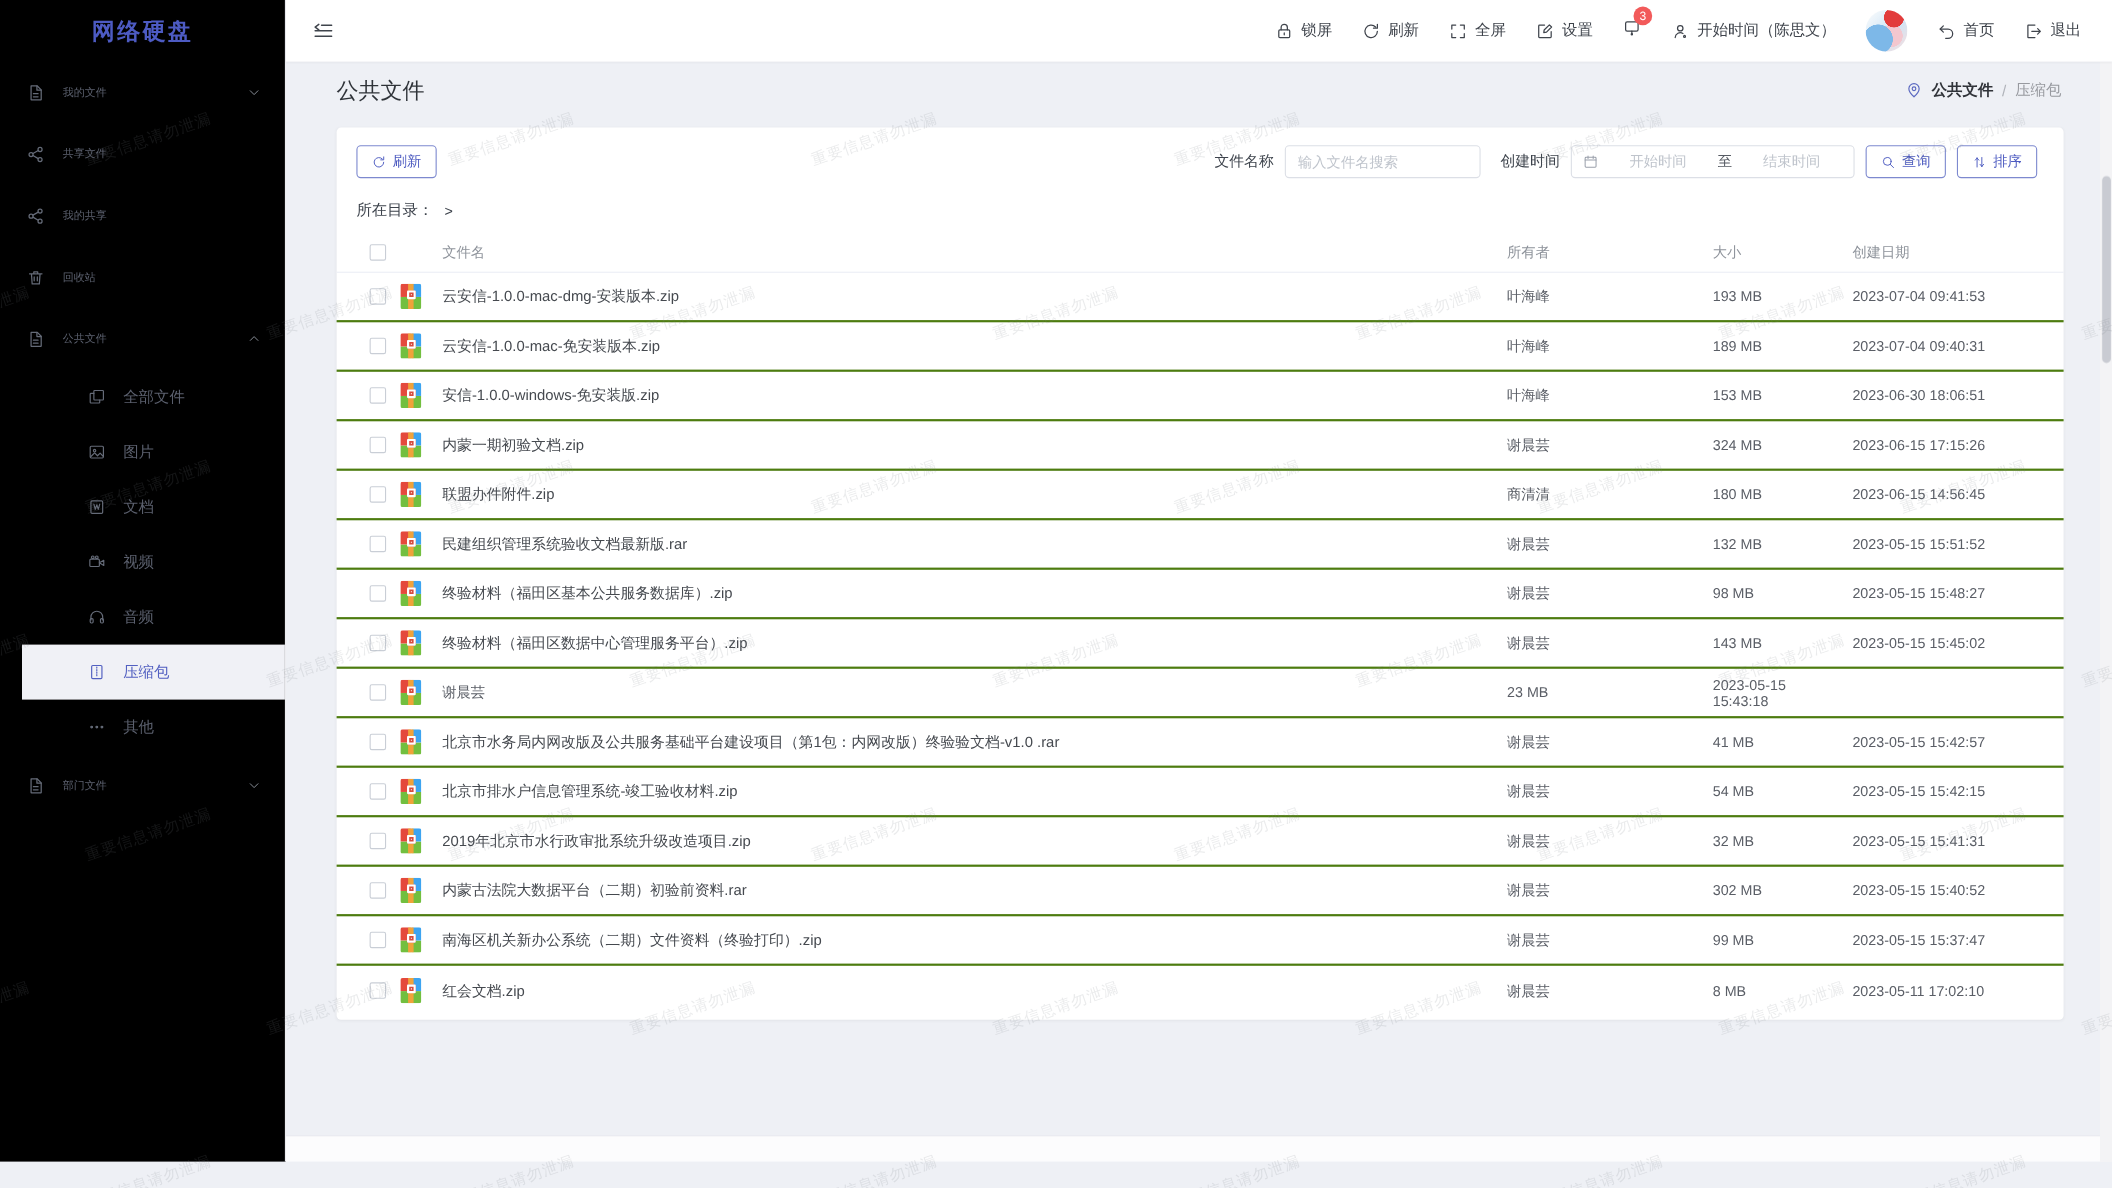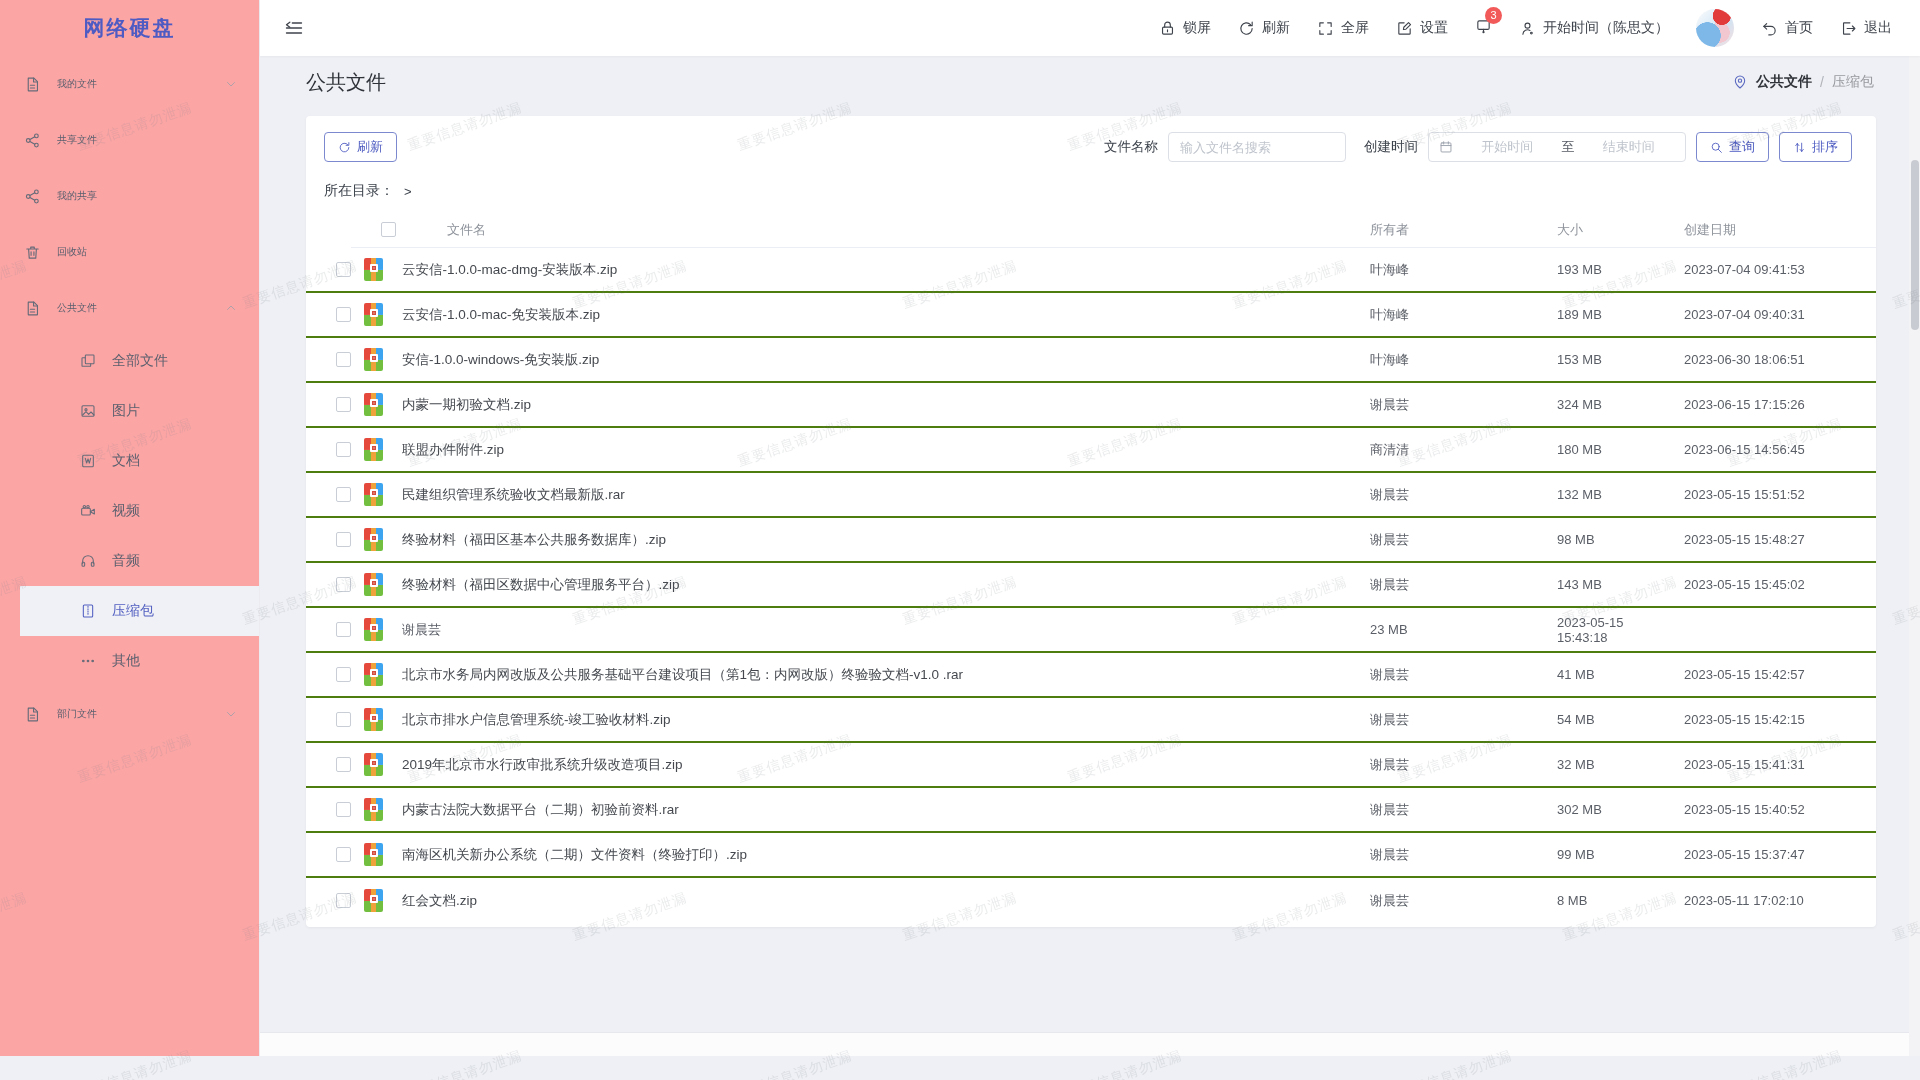--- a/index.html
+++ b/index.html
@@ -2,21 +2,21 @@
 <html><head>
 <meta charset="utf-8">
 <style>
   * { margin:0; padding:0; box-sizing:border-box; }
   html,body { width:1920px; height:1080px; overflow:hidden; }
   body { font-family:"Liberation Sans","DejaVu Sans",sans-serif; background:#eef0f5; color:#45494f; }
 
   .app { display:flex; width:100%; height:calc(100% - 24px); }
 
   
-  .sidebar { width:260px; background:#fca5a5; border-right:1px solid #ececf0; flex:0 0 260px; position:relative; z-index:2; }
+  .sidebar { width:260px; background:#000000; border-right:1px solid #ececf0; flex:0 0 260px; position:relative; z-index:2; }
   .logo { height:56px; display:flex; align-items:center; justify-content:center; font-size:21px; font-weight:bold; color:#4d5bc3; letter-spacing:2px; }
   .side-item { height:56px; display:flex; align-items:center; padding:0 22px 0 24px; font-size:10px; color:#5b606e; cursor:pointer; }
   .side-item .lbl { margin-left:16px; flex:1; }
   .side-item svg.mi { width:17px; height:17px; stroke:#656b78; }
   .side-item svg.chev { width:12px; height:12px; stroke:#9aa0ab; }
   .sub-item { height:50px; display:flex; align-items:center; padding:0 22px 0 60px; font-size:14px; color:#5b606e; cursor:pointer;margin-left:20px; }
   .sub-item .lbl { margin-left:16px; }
   .sub-item svg.mi { width:16px; height:16px; stroke:#656b78; }
   .sub-item.active { background:#f0f1f6; color:#5260c1; }
   .sub-item.active svg.mi { stroke:#5260c1; }
@@ -59,21 +59,21 @@
   .date-box svg.ic { width:14px; height:14px; stroke:#9aa0ab; }
   .ph { font-size:13px; color:#bfc4cc; flex:1; text-align:center; }
   .to { font-size:13px; color:#565b63; }
 
   .dir-row { padding:0 24px 0 18px; margin-top:20px; font-size:14px; color:#3d434c; display:flex; align-items:center; gap:10px; }
   .dir-arrow { color:#3d434c; font-size:13px; cursor:pointer; }
 
   
   .tbl { margin-top:12px; }
   .trow { display:grid; grid-template-columns:16px 26px 1fr 175px 115px 142px; column-gap:12px; align-items:center; padding:0 50px 0 30px; }
-  .thead { height:36px; font-size:13px; color:#8e939b; border-bottom:1px solid #ebeef5;margin-left:45px; }
+  .thead { height:36px; font-size:13px; color:#8e939b; border-bottom:1px solid #ebeef5; }
   .tr { height:45px; border-bottom:2px solid #4d7c0f; font-size:13px; color:#5a5e66; }
   .tr:last-child { border-bottom:none; }
   .fname { color:#45494f; font-size:13.5px; white-space:nowrap; overflow:hidden; text-overflow:ellipsis; cursor:pointer; }
   .cb { width:15px; height:15px; border:1px solid #c9ced6; border-radius:2px; background:#fff; cursor:pointer; }
 
   .zipfile { position:relative; width:19px; height:23px; border-radius:2px;
     background:
       linear-gradient(#f0a23a,#f0a23a) 50% 0/5px 100% no-repeat,
       linear-gradient(#e4493c,#e4493c) 0 0/50% 52% no-repeat,
       linear-gradient(#3da4f0,#3da4f0) 100% 0/50% 52% no-repeat,

